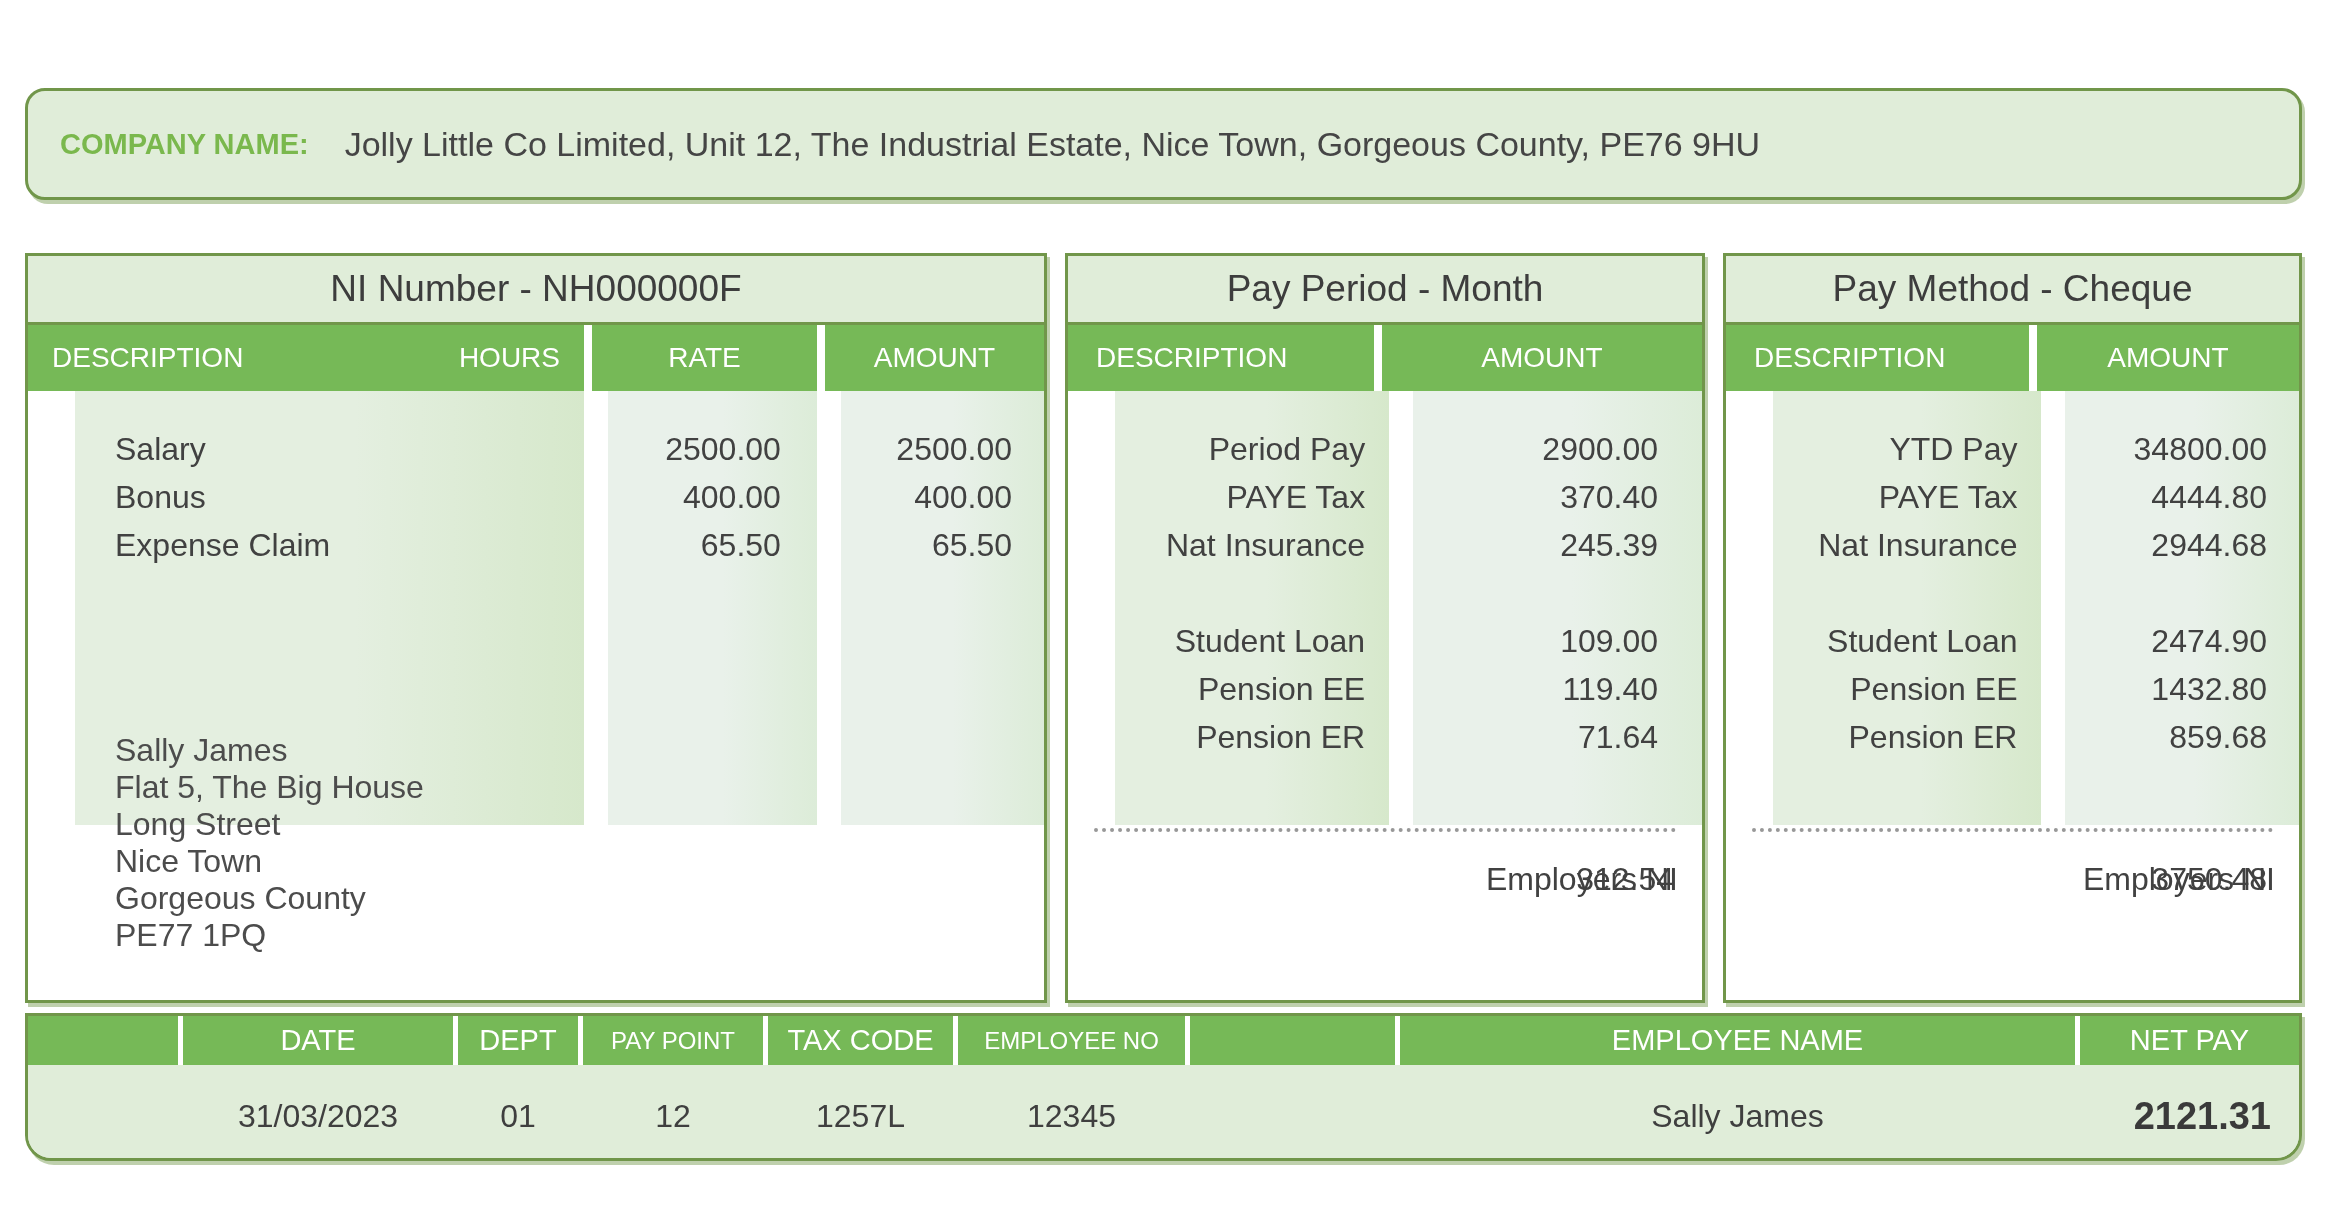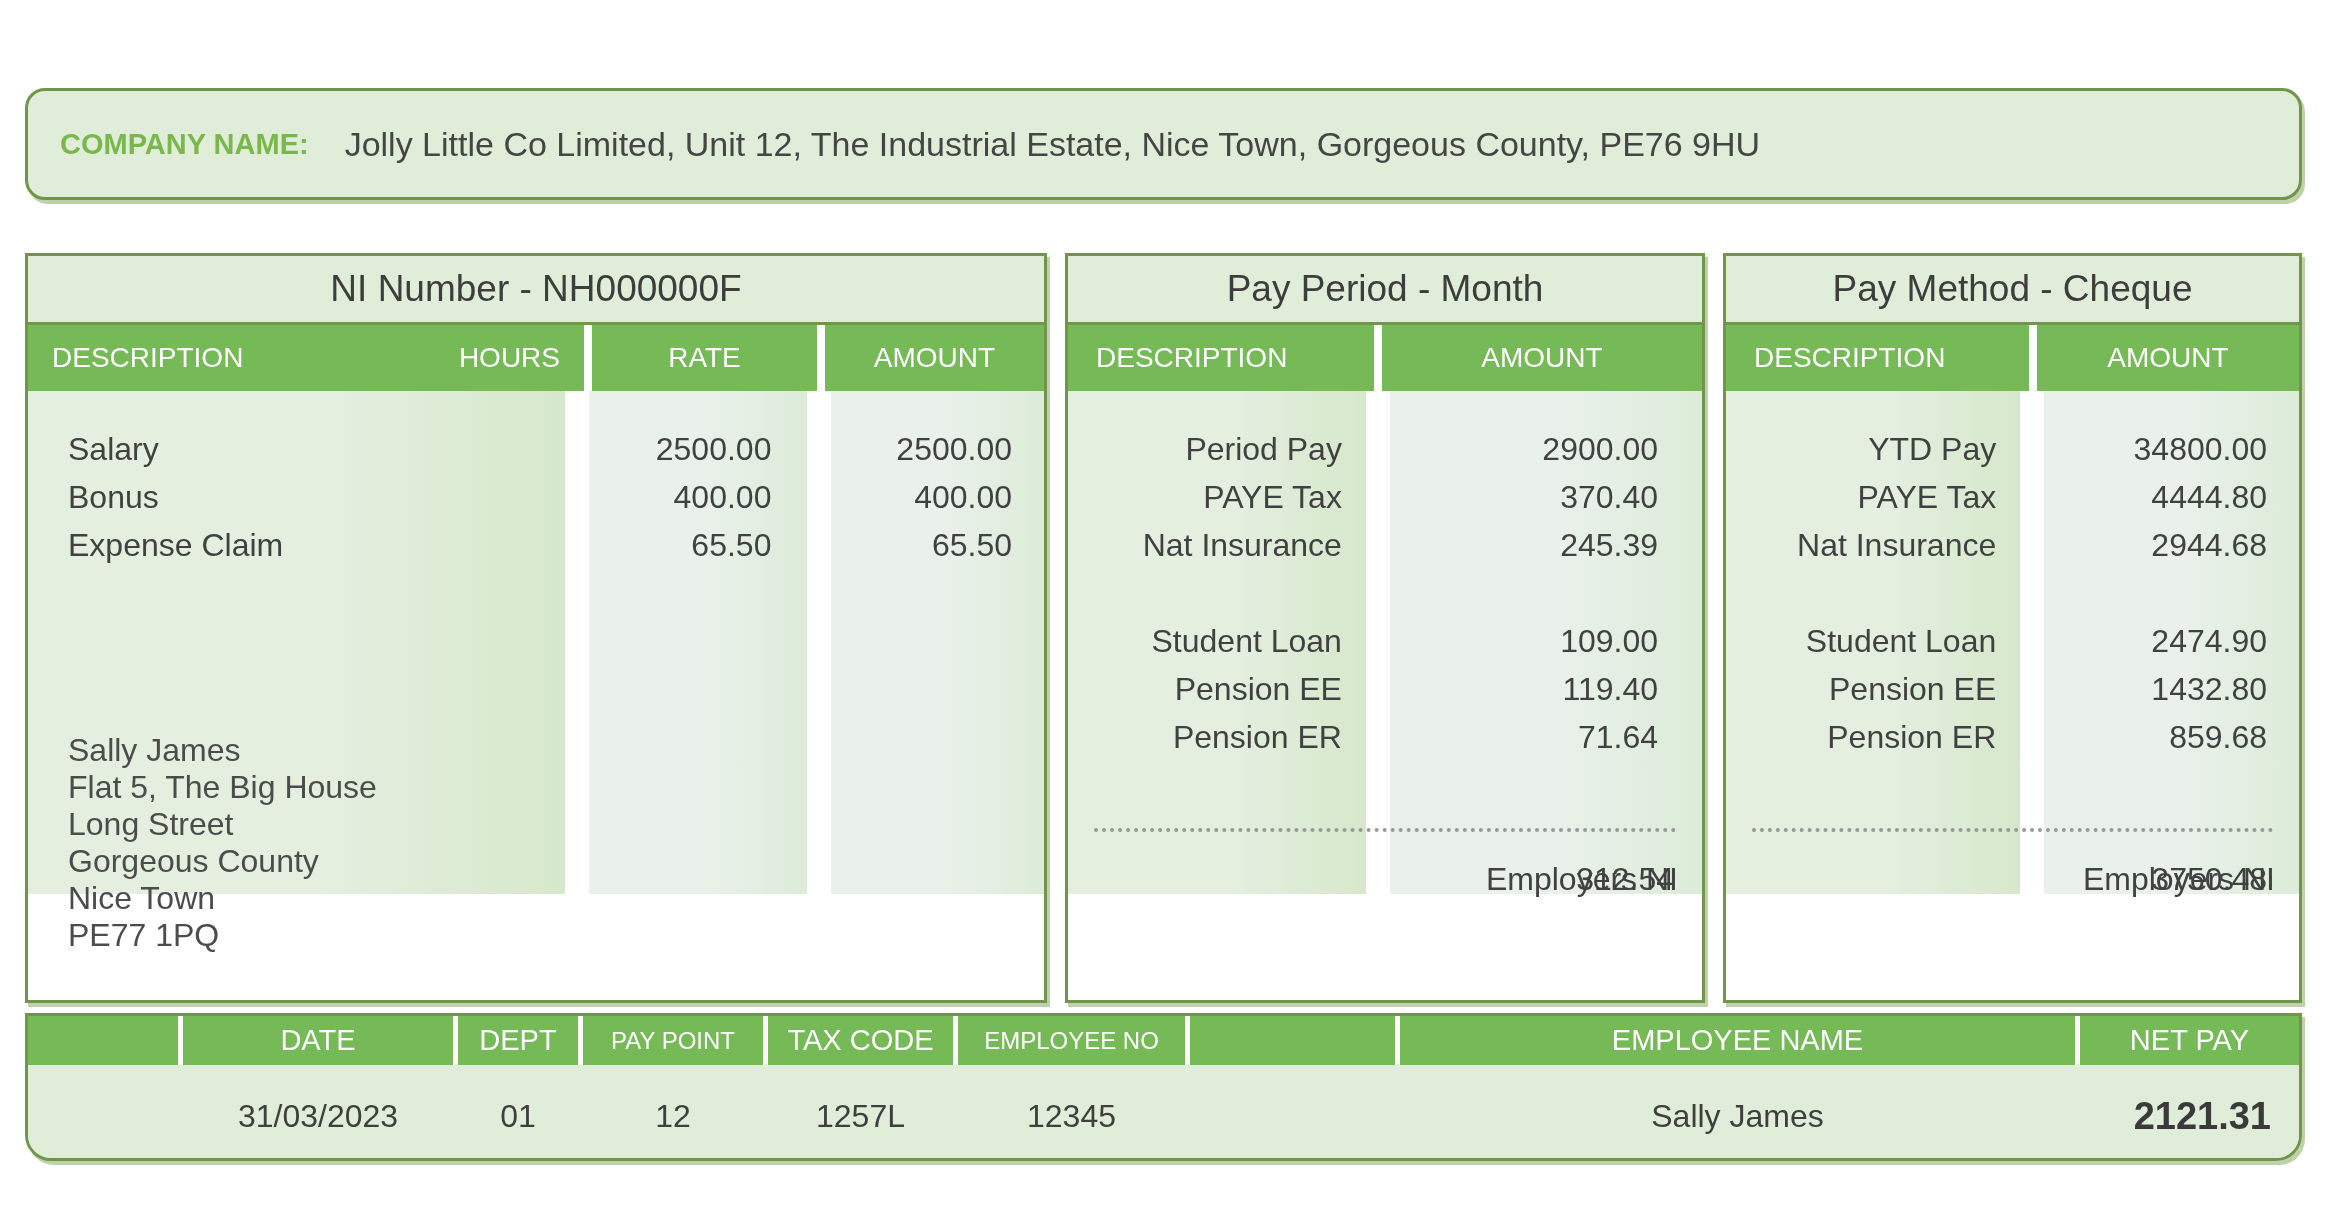--- a/index.html
+++ b/index.html
@@ -23,21 +23,21 @@
 
   .strip{height:66px;background:#e0edd9;border-bottom:3px solid #71964a;
     display:flex;align-items:center;justify-content:center;
     font-size:37px;color:#3d3d3d;}
   .thead{display:flex;gap:8px;height:66px;}
   .th{background:#76b957;color:#ffffff;font-size:28px;display:flex;align-items:center;box-sizing:border-box;}
   .th-center{justify-content:center;}
   .th-left{padding-left:28px;}
   .th-split{justify-content:space-between;padding:0 24px;}
 
-  .tbody{position:relative;display:flex;gap:24px;height:503px;}
+  .tbody{position:relative;display:flex;gap:24px;height:434px;padding-left:47px;}
   .col{box-sizing:border-box;padding-top:34px;font-size:32px;}
   .col-desc{background:linear-gradient(90deg,#e4efe0 55%,#d6e8cb 100%);}
   .col-num{background:linear-gradient(90deg,#e9f1ea 55%,#dcecd8 100%);}
   
   .w-dh{width:556px;} .w-rate{width:225px;} .w-amt{width:219px;}      
   .w-pdesc{width:306px;} .w-pamt{width:320px;}                        
   .w-ydesc{width:303px;} .w-yamt{width:262px;}                        
 
   .r48{height:48px;line-height:48px;white-space:nowrap;}
   .pl40{padding-left:40px;}
@@ -87,22 +87,22 @@
     </div>
     <div class="tbody">
       <div class="col col-desc w-dh">
         <div class="r48 pl40">Salary</div>
         <div class="r48 pl40">Bonus</div>
         <div class="r48 pl40">Expense Claim</div>
         <div class="address">
           <div class="r37">Sally James</div>
           <div class="r37">Flat 5, The Big House</div>
           <div class="r37">Long Street</div>
+          <div class="r37">Nice Town</div>
           <div class="r37">Gorgeous County</div>
-          <div class="r37">Nice Town</div>
           <div class="r37">PE77 1PQ</div>
         </div>
       </div>
       <div class="col col-num w-rate ra pr36">
         <div class="r48">2500.00</div>
         <div class="r48">400.00</div>
         <div class="r48">65.50</div>
       </div>
       <div class="col col-num w-amt ra pr32">
         <div class="r48">2500.00</div>

